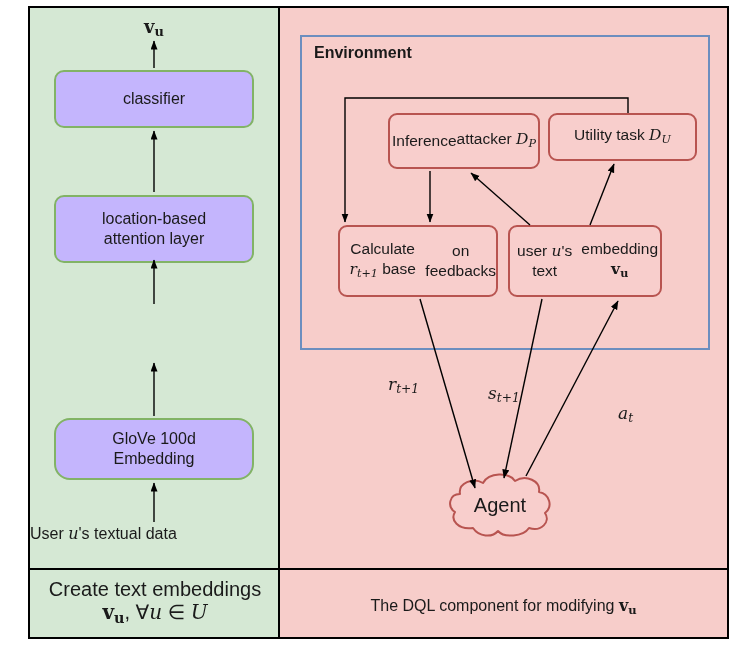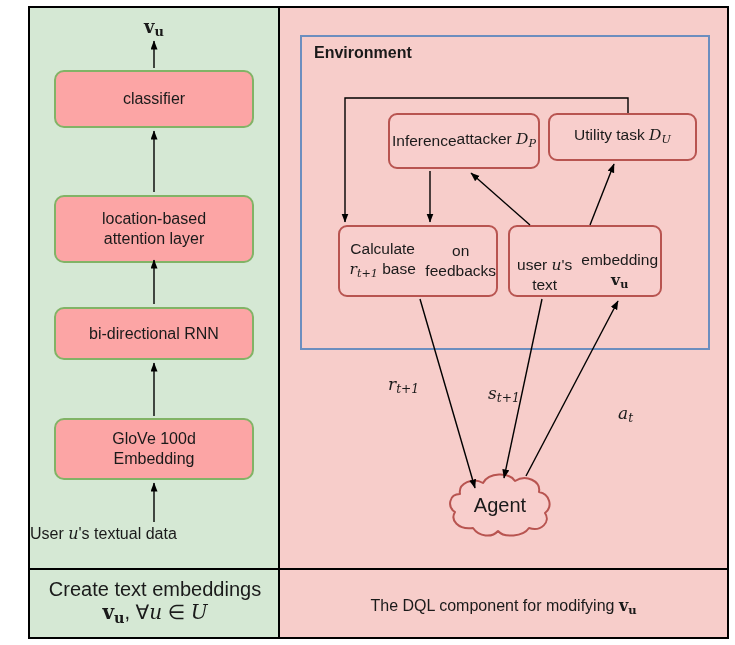--- a/index.html
+++ b/index.html
@@ -16,40 +16,40 @@
     position:absolute; left:0; top:0; width:250px; height:629px;
     background:#d5e8d4; border-right:2px solid #000; box-sizing:border-box;
   }
   #panel-right {
     position:absolute; left:250px; top:0; width:447px; height:629px;
     background:#f7cdca;
   }
   #hline { position:absolute; left:0; top:560px; width:697px; height:2px; background:#000; }
 
   .gbox {
-    position:absolute; left:24px; width:200px; background:#fca5a5;
+    position:absolute; left:24px; width:200px; background:#c4b5fd;
     border:2px solid #82b366; border-radius:10px; box-sizing:border-box;
     display:flex; flex-direction:column; align-items:center; justify-content:center;
     font-size:16px; text-align:center; line-height:20px;
   }
   #box-classifier { top:62px;  height:58px; }
   #box-attention  { top:187px; height:68px; }
   #box-rnn        { top:299px; height:53px; }
-  #box-glove      { top:410px; height:62px; }
+  #box-glove      { top:410px; height:62px;border-radius:16px; }
 
   .rbox {
     position:absolute; background:#f8cecc; border:2px solid #b85450;
     border-radius:9px; box-sizing:border-box;
     display:flex; align-items:center; justify-content:center;
     font-size:15.5px; text-align:center; line-height:20px;
   }
   #box-attacker { left:358px; top:105px; width:152px; height:56px; }
   #box-utility  { left:518px; top:105px; width:149px; height:48px; }
   #box-calc     { left:308px; top:217px; width:160px; height:72px; }
-  #box-emb      { left:478px; top:217px; width:154px; height:72px;align-items:flex-end; }
+  #box-emb      { left:478px; top:217px; width:154px; height:72px; }
 
   #env-box {
     position:absolute; left:270px; top:27px; width:410px; height:315px;
     border:2px solid #6c8ebf; box-sizing:border-box;
   }
   #env-label { position:absolute; left:284px; top:36px; font-weight:bold; font-size:16px; }
 
   #vu-top { position:absolute; left:64px; top:8px; width:120px; text-align:center; font-size:18px; }
   #input-text { position:absolute; left:0; top:516px; width:250px; font-size:16px; }
 
@@ -94,23 +94,20 @@
 
   <div class="gbox" id="box-classifier">
     <div>classifier</div>
   </div>
 
   <div class="gbox" id="box-attention">
     <div>location-based</div>
     <div>attention layer</div>
   </div>
 
-  <div class="gbox" id="box-rnn">
-    <div>bi-directional RNN</div>
-  </div>
 
   <div class="gbox" id="box-glove">
     <div>GloVe 100d</div>
     <div>Embedding</div>
   </div>
 
   <div id="input-text">
     <span>User </span><span class="mi">u</span><span>'s textual data</span>
   </div>
 

